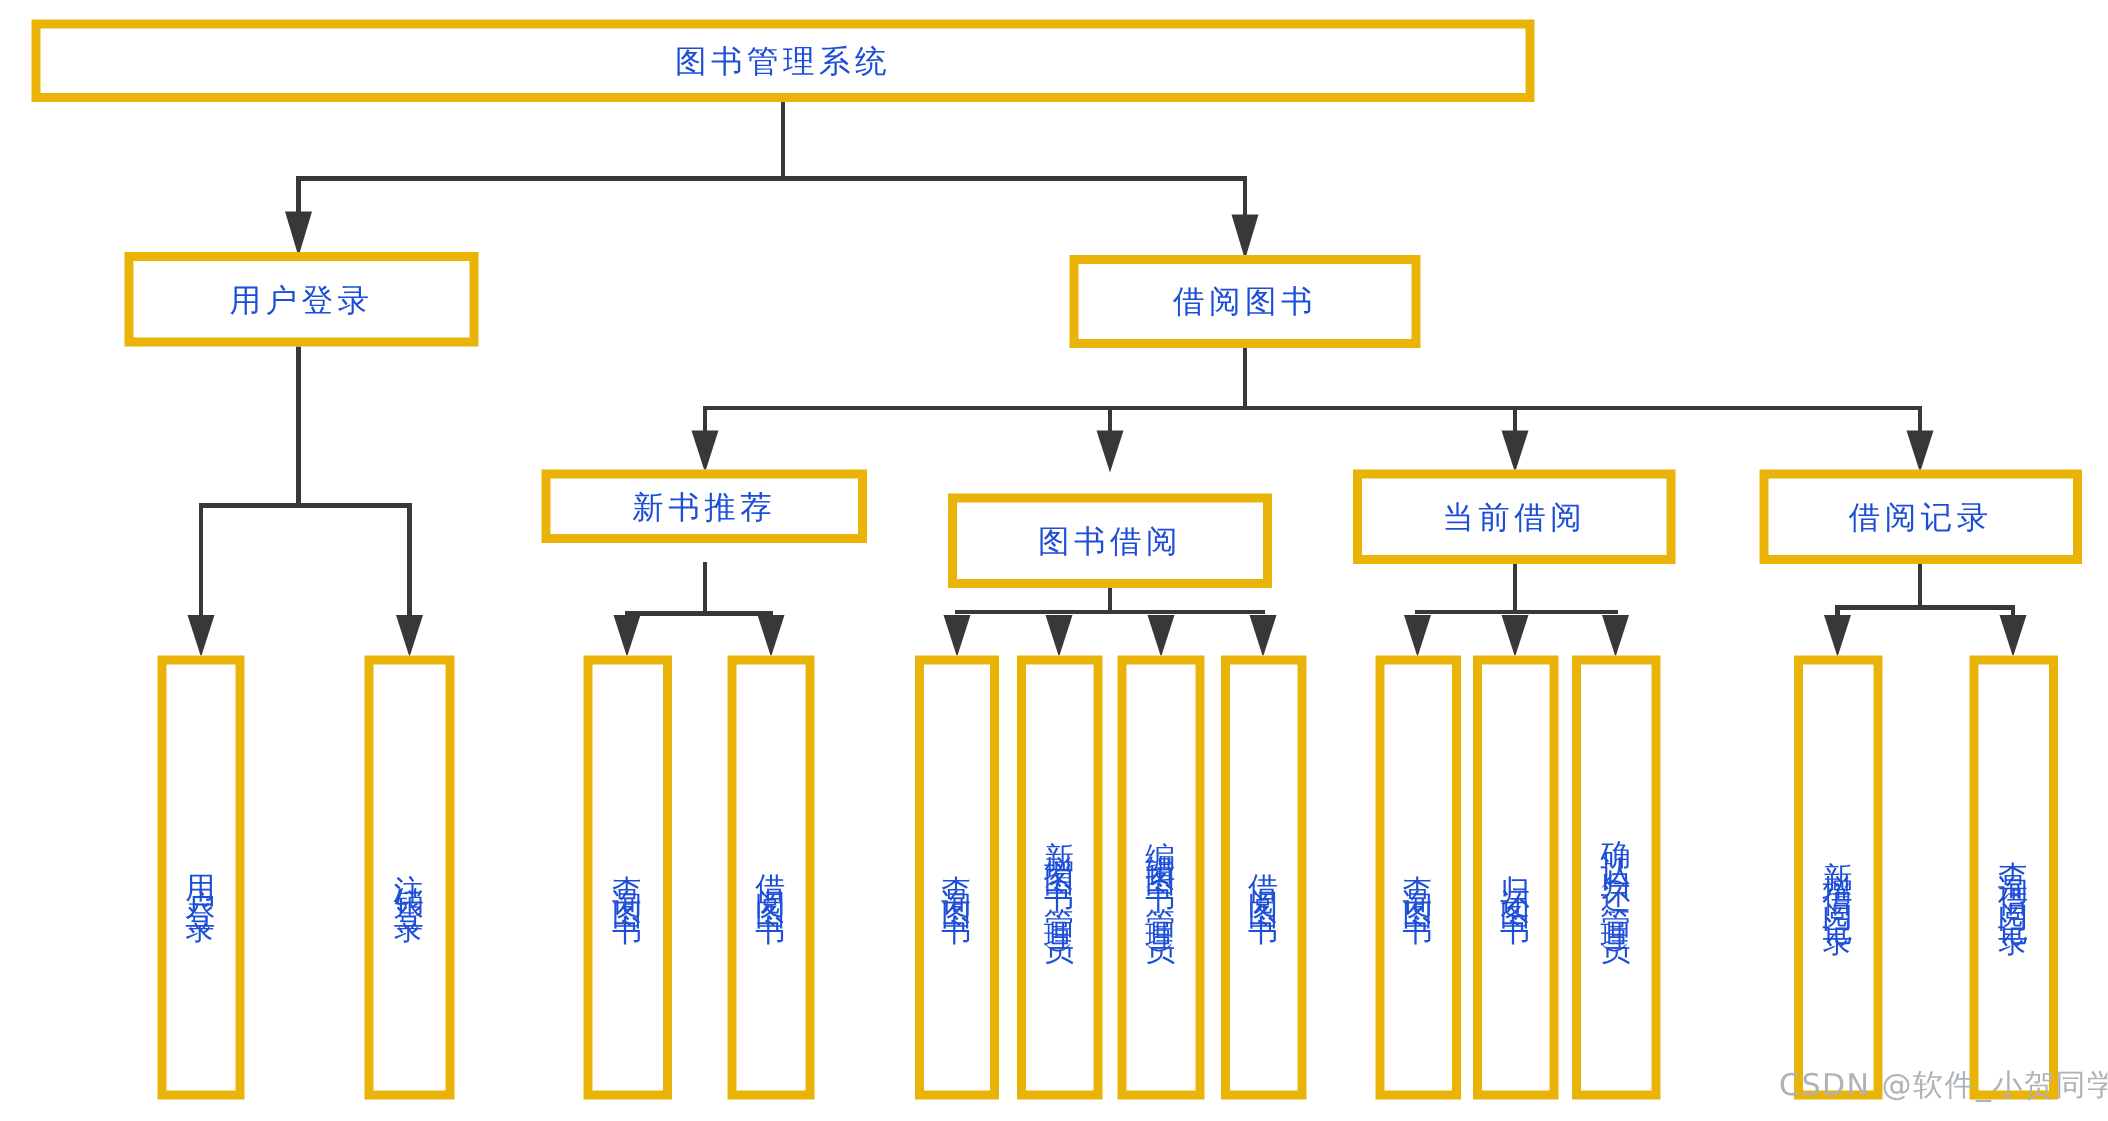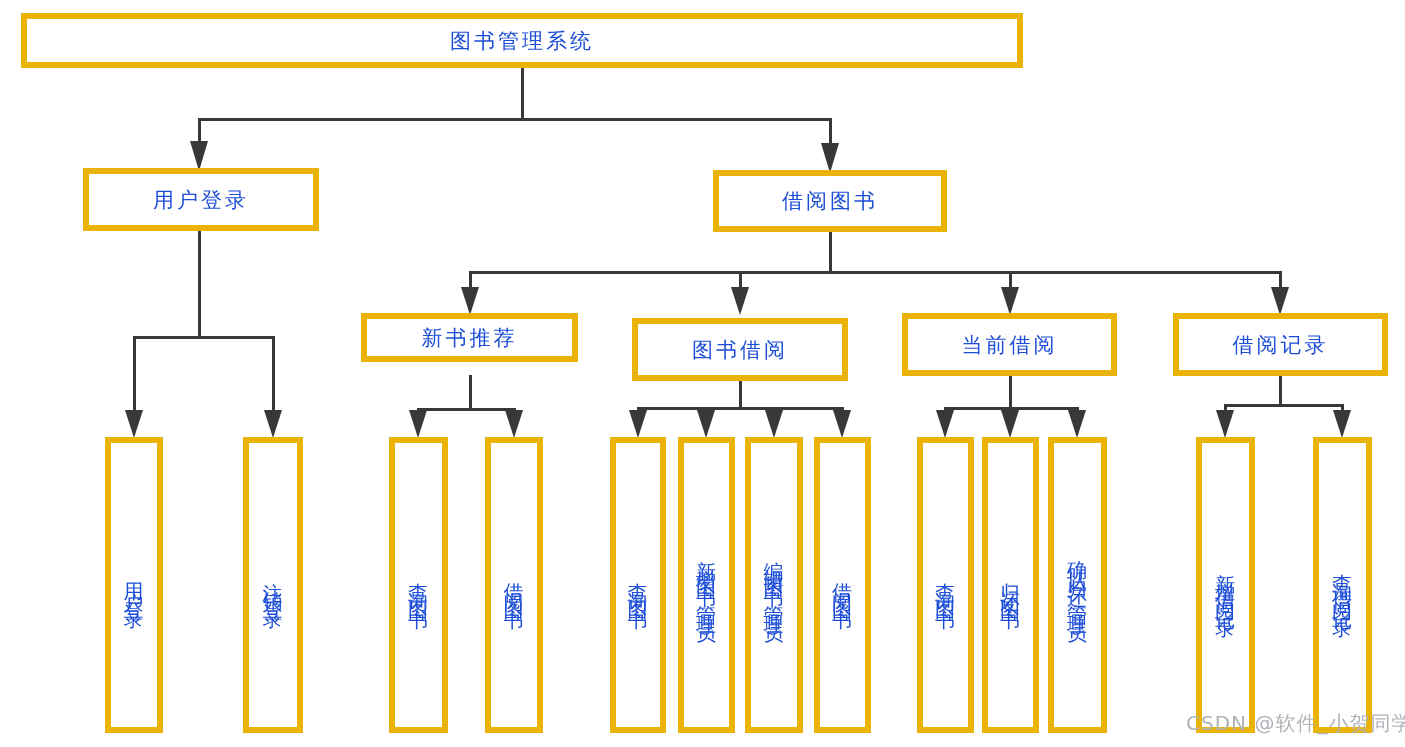--- a/index.html
+++ b/index.html
@@ -87,21 +87,21 @@
       <polygon points="1333,410 1351,410 1342,438"></polygon>
     </g>
   </svg>
 
   <div class="box h" style="left:21px;top:13px;width:1002px;height:55px;">图书管理系统</div>
 
   <div class="box h" style="left:83px;top:168px;width:236px;height:63px;">用户登录</div>
   <div class="box h" style="left:713px;top:170px;width:234px;height:62px;">借阅图书</div>
 
   <div class="box h" style="left:361px;top:313px;width:217px;height:49px;">新书推荐</div>
-  <div class="box h" style="left:632px;top:318px;width:216px;height:63px;text-align:right;">图书借阅</div>
+  <div class="box h" style="left:632px;top:329px;width:216px;height:63px;text-align:right;">图书借阅</div>
   <div class="box h" style="left:902px;top:313px;width:215px;height:63px;">当前借阅</div>
   <div class="box h" style="left:1173px;top:313px;width:215px;height:63px;">借阅记录</div>
 
   <div class="box v" style="left:105px;top:437px;width:58px;height:296px;">用户登录</div>
   <div class="box v" style="left:243px;top:437px;width:60px;height:296px;">注销登录</div>
 
   <div class="box v" style="left:389px;top:437px;width:59px;height:296px;">查询图书</div>
   <div class="box v" style="left:485px;top:437px;width:58px;height:296px;">借阅图书</div>
 
   <div class="box v" style="left:610px;top:437px;width:56px;height:296px;">查询图书</div>

